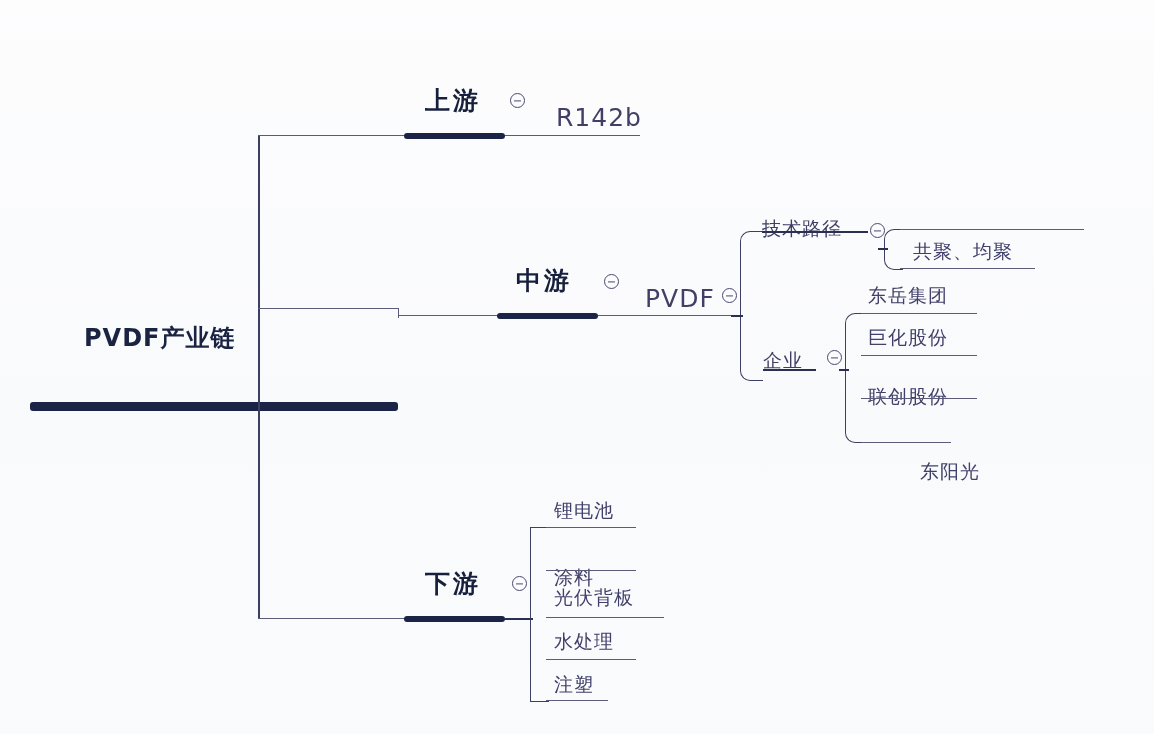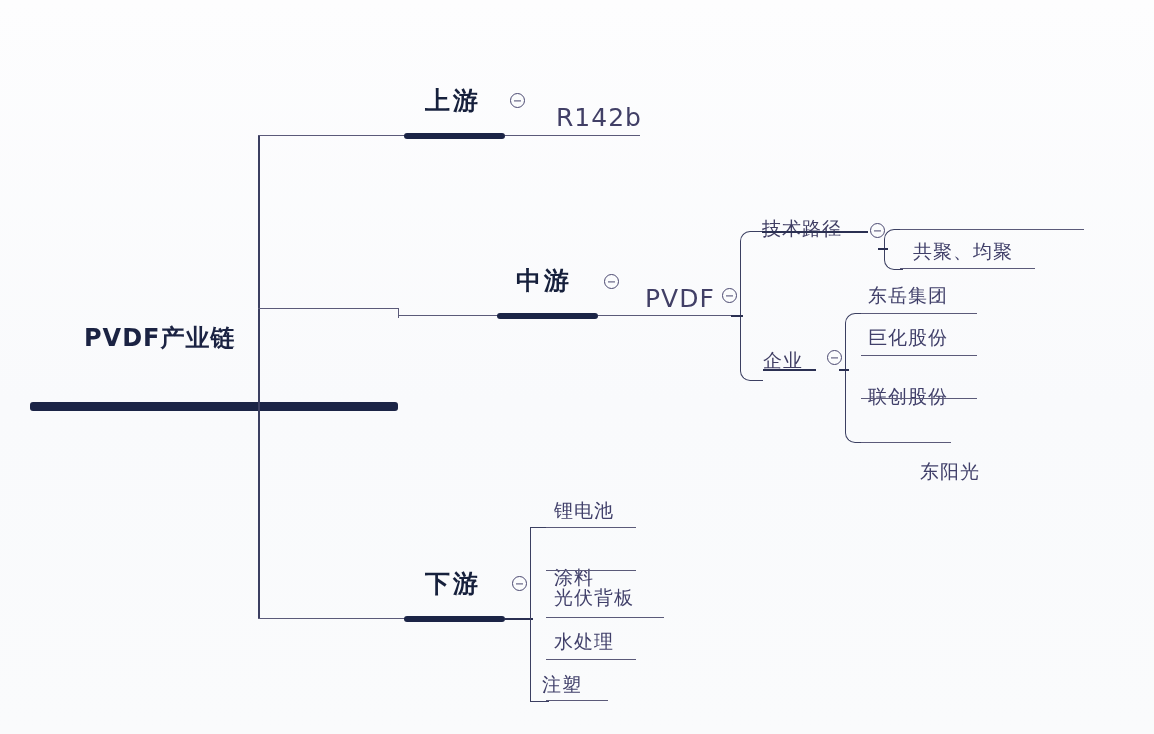--- a/index.html
+++ b/index.html
@@ -240,17 +240,17 @@
 
   <div class="node leaf" style="left:554px; top:541px;margin-top:24px;">涂料</div>
   <div class="hline" style="left:546px; top:570px; width:90px;"></div>
 
   <div class="node leaf" style="left:554px; top:585px;">光伏背板</div>
   <div class="hline" style="left:546px; top:617px; width:118px;"></div>
 
   <div class="node leaf" style="left:554px; top:629px;">水处理</div>
   <div class="hline" style="left:546px; top:659px; width:90px;"></div>
 
-  <div class="node leaf" style="left:542px; top:672px;font-family:Liberation Mono, monospace;">注塑</div>
+  <div class="node leaf" style="left:554px; top:672px;font-family:Liberation Mono, monospace;">注塑</div>
   <div class="hline" style="left:546px; top:700px; width:62px;"></div>
 
 
 </div>
 
 </body></html>

